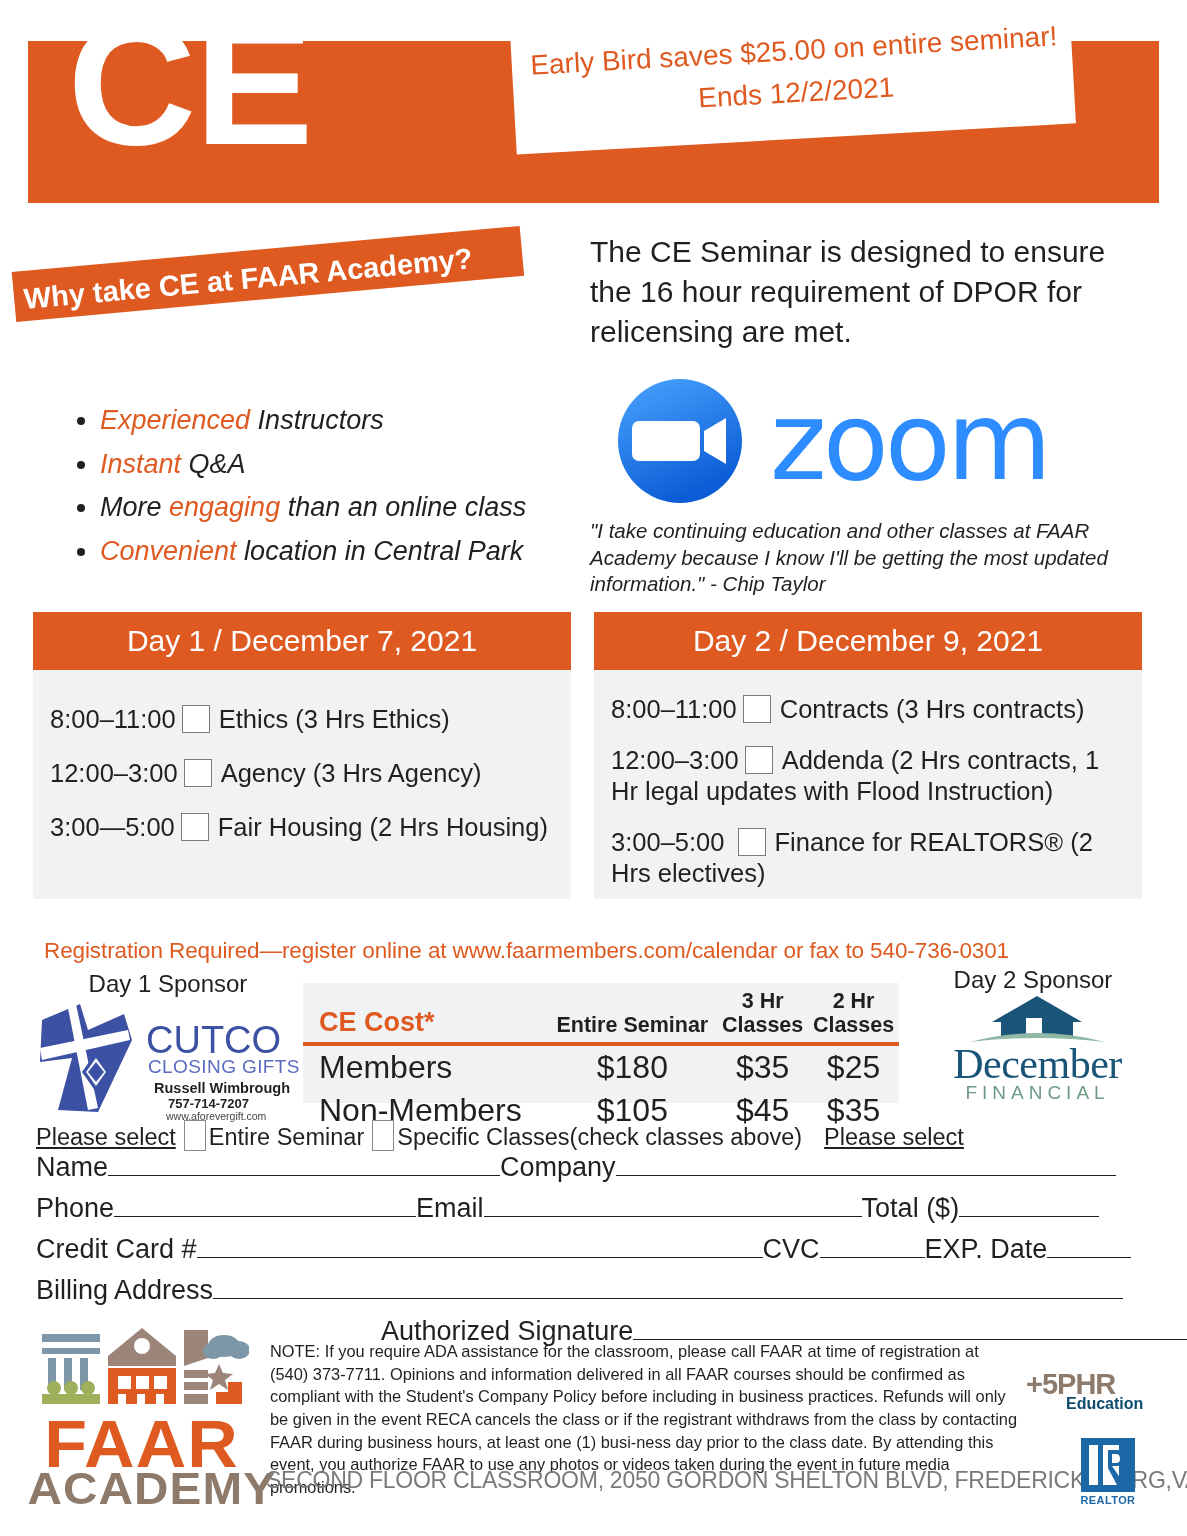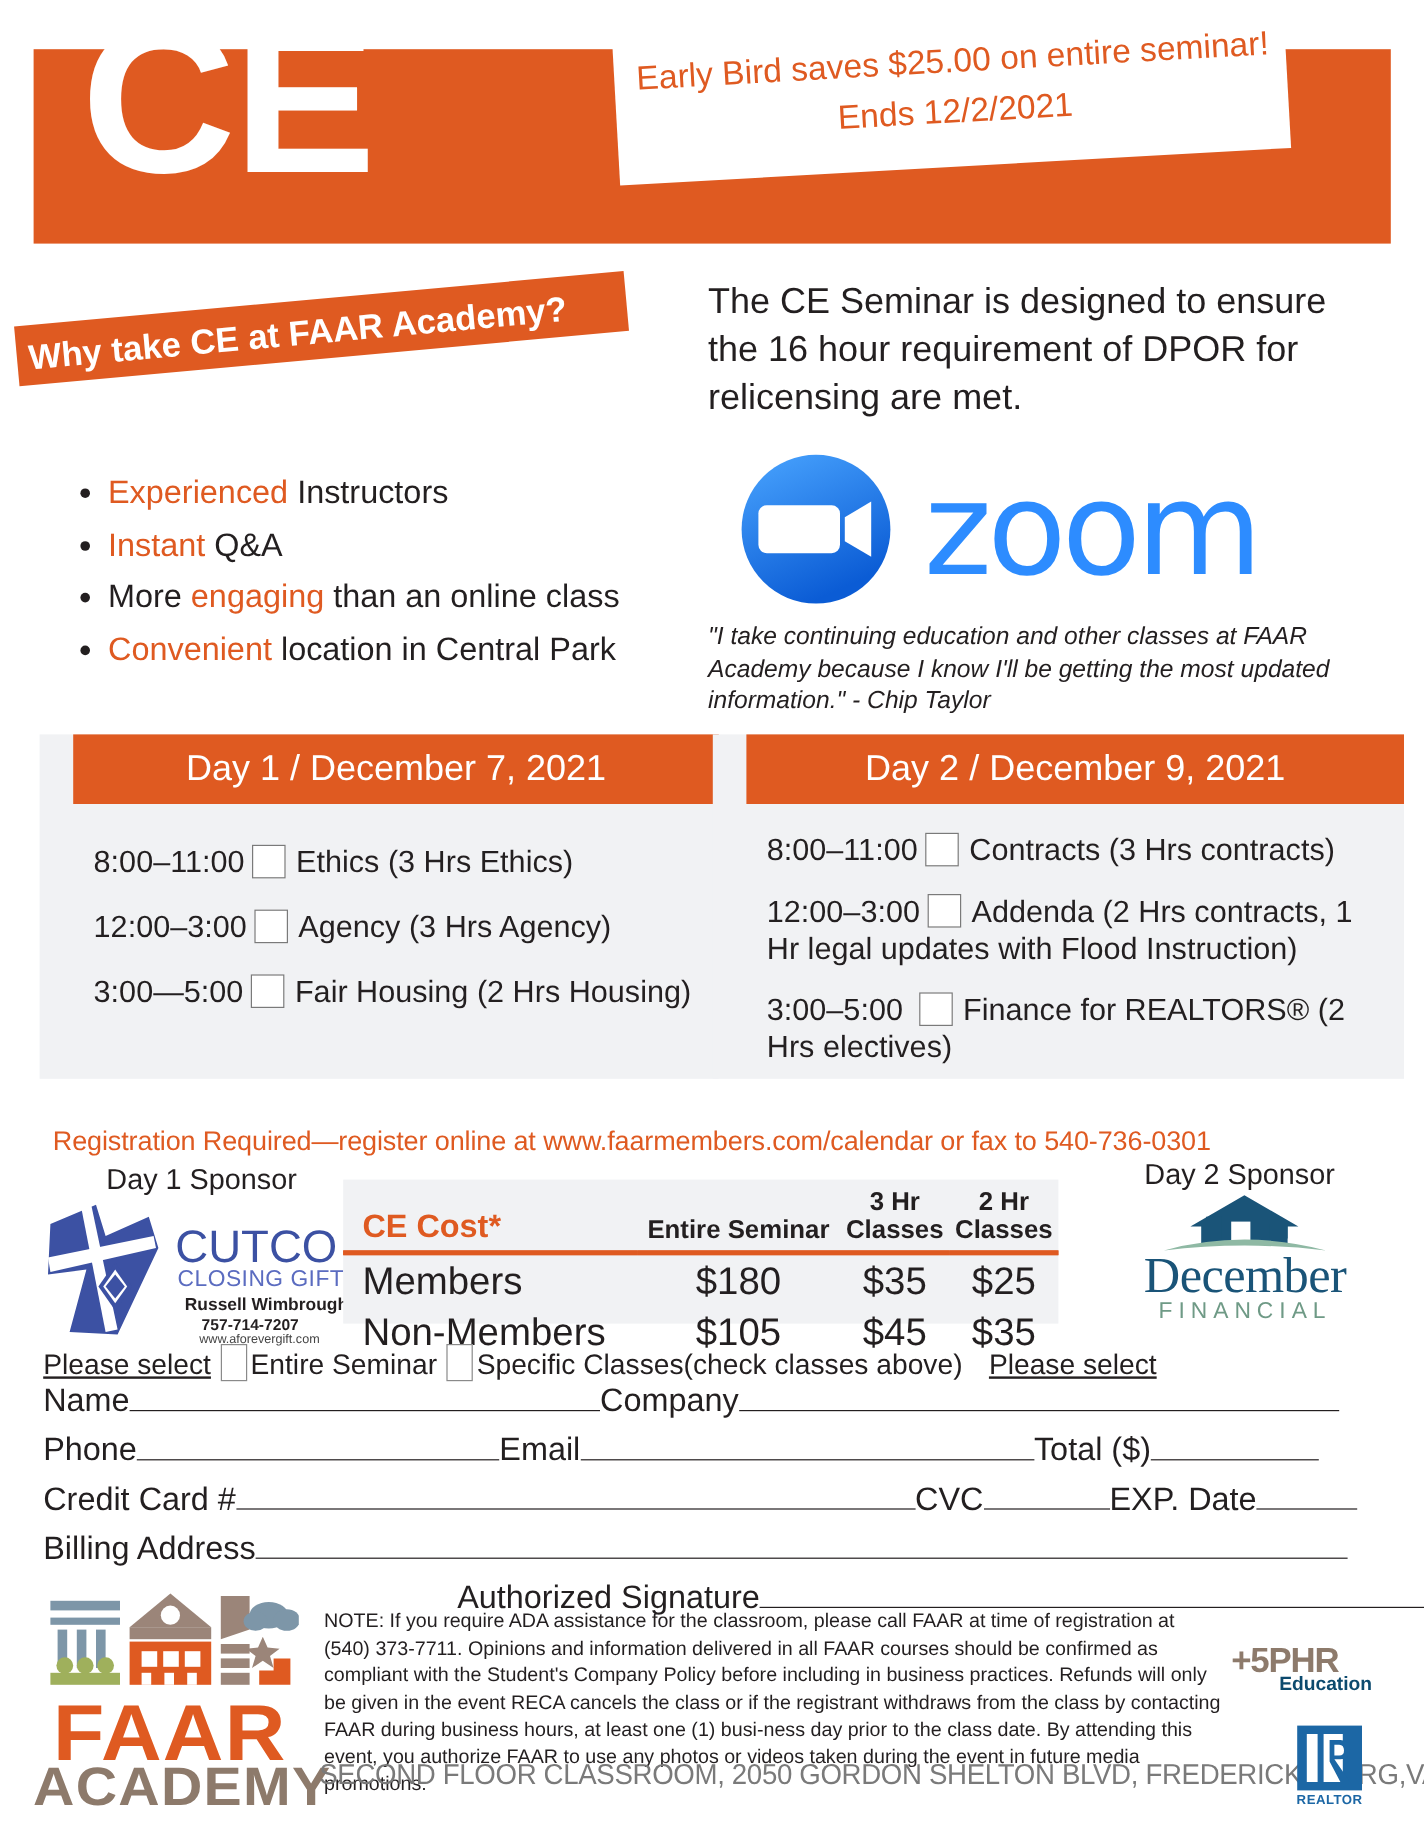--- a/index.html
+++ b/index.html
@@ -75,23 +75,24 @@
     font-weight: bold;
     font-family: "Liberation Sans", sans-serif;
     white-space: nowrap;
   }
 
   
   .bullets {
     position: absolute;
     left: 62px; top: 385px;
     width: 520px;
-    margin: 4px;
+    margin: 14px;
     padding: 0 0 0 24px;
     list-style: disc;
+    font-style: italic;
   }
   .bullets li {
     font-size: 27px;
     line-height: 1.62;
     color: #231f20;
     font-family: "Liberation Sans", sans-serif;
   }
   .bullets li .hl { color: #DF5A21; }
 
   
@@ -129,21 +130,20 @@
     font-size: 20.5px;
     line-height: 1.30;
     font-style: italic;
     color: #231f20;
   }
 
   
   .sched {
     position: absolute;
     background: #F1F2F4;
-    padding-left: 28px;
   }
   .sched-day1 { left: 33px; top: 612px; width: 538px; height: 287px; }
   .sched-day2 { left: 594px; top: 612px; width: 548px; height: 287px; }
   .sched-head {
     height: 58px;
     background: #DF5A21;
     color: #ffffff;
     font-size: 30px;
     display: flex;
     align-items: center;
@@ -212,21 +212,21 @@
     font-size: 13px; font-weight: bold; color: #231f20;
   }
   .cutco-web {
     position: absolute; left: 130px; top: 110px;
     font-size: 10.5px; color: #444;
   }
 
   
   .cost-table {
     position: absolute;
-    left: 286px; top: 983px;
+    left: 303px; top: 983px;
     width: 596px; height: 120px;
     background: #F1F2F4;
   }
   .cost-table table {
     width: 100%;
     border-collapse: collapse;
     font-size: 23px;
     color: #231f20;
   }
   .cost-table th {

